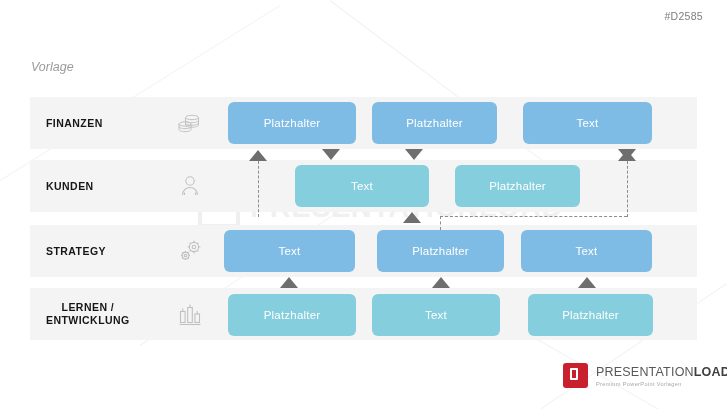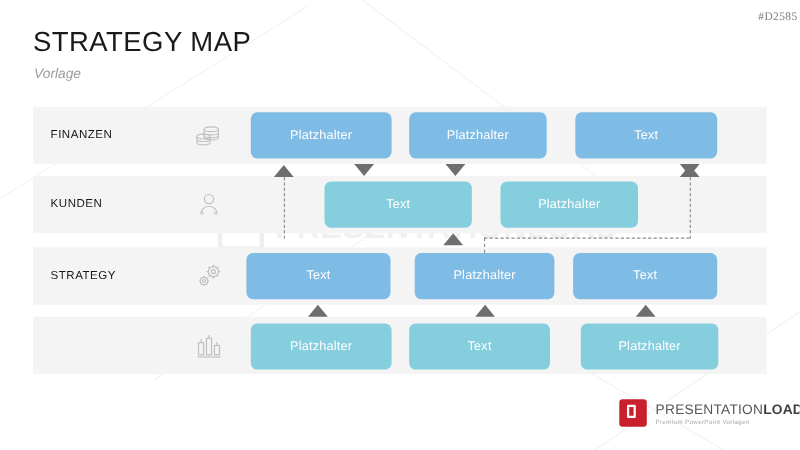--- a/index.html
+++ b/index.html
@@ -32,25 +32,25 @@
     position: absolute;
     left: 31px;
     top: 60px;
     font-size: 12.5px;
     font-weight: 400;
     color: #9b9b9b;
     font-style: italic;
   }
   #slide-code {
     position: absolute;
-    right: 2px;
+    right: 24px;
     top: 10px;
     font-size: 10.5px;
     color: #7d7d7d;
-    font-family: Liberation Serif, serif;
+    font-family: Liberation Sans, sans-serif;
     letter-spacing: 0.3px;
     margin-left: 30px;
   }
 
   
   #watermark {
     position: absolute;
     left: 198px;
     top: 186px;
     width: 340px;
@@ -102,21 +102,21 @@
     width: 667px;
     background: #f4f4f4;
     z-index: 2;
   }
   .band-label {
     position: absolute;
     left: 16px;
     top: 50%;
     transform: translateY(-50%);
     font-size: 10.5px;
-    font-weight: 400;
+    font-weight: 700;
     color: #161616;
     letter-spacing: 0.45px;
     line-height: 13px;
     white-space: pre-line;
     text-align: center;
   }
   .band-icon {
     position: absolute;
     left: 147px;
     top: 50%;
@@ -231,21 +231,20 @@
 <body>
 
 <div id="slide">
 
   <div class="hairline" style="left:330px;top:0px;width:300px;transform:rotate(37deg);"></div>
   <div class="hairline" style="left:0px;top:180px;width:330px;transform:rotate(-32deg);"></div>
   <div class="hairline" style="left:140px;top:345px;width:280px;transform:rotate(-34deg);"></div>
   <div class="hairline" style="left:470px;top:300px;width:300px;transform:rotate(30deg);"></div>
   <div class="hairline" style="left:540px;top:409px;width:280px;transform:rotate(-34deg);"></div>
 
-  <div id="page-title">STRATEGY MAP</div>
   <div id="page-subtitle">Vorlage</div>
   <div id="slide-code">#D2585</div>
 
   <div id="watermark">
     <div class="wm-mark"></div>
     <div class="wm-text">PRESENTATIONLOAD</div>
   </div>
 
   <div id="diagram-layer">
       <div class="band" style="top: 97px; height: 52px;">
@@ -278,20 +277,22 @@
             <circle cx="17" cy="9" r="4.6"></circle>
             <circle cx="17" cy="9" r="1.8"></circle>
             <path d="M17 2.6v1.8M17 13.6v1.8M10.6 9h1.8M21.6 9h1.8M12.6 4.6l1.3 1.3M20.1 12.1l1.3 1.3M21.4 4.6l-1.3 1.3M13.9 12.1l-1.3 1.3"></path>
             <circle cx="8.5" cy="17.5" r="3.4"></circle>
             <circle cx="8.5" cy="17.5" r="1.3"></circle>
             <path d="M8.5 13v1.3M8.5 20.7V22M4 17.5h1.3M11.7 17.5H13M5.4 14.4l.9.9M10.7 19.7l.9.9M11.6 14.4l-.9.9M6.3 19.7l-.9.9"></path>
           </svg>
         </div>
       </div>
       <div class="band" style="top: 288px; height: 52px;">
+        <div class="band-label">LERNEN /
+ENTWICKLUNG</div>
         <div class="band-icon">
           <svg viewBox="0 0 26 26" width="26" height="26" fill="none" stroke="#b8b8b8" stroke-width="1.1">
             <rect x="3.5" y="10.5" width="4.6" height="11"></rect>
             <rect x="10.7" y="6.5" width="4.6" height="15"></rect>
             <rect x="17.9" y="13" width="4.6" height="8.5"></rect>
             <path d="M5.8 10.5V7.4M13 6.5V3.6M20.2 13v-3"></path>
             <path d="M2.5 23.5h21"></path>
           </svg>
         </div>
       </div>

